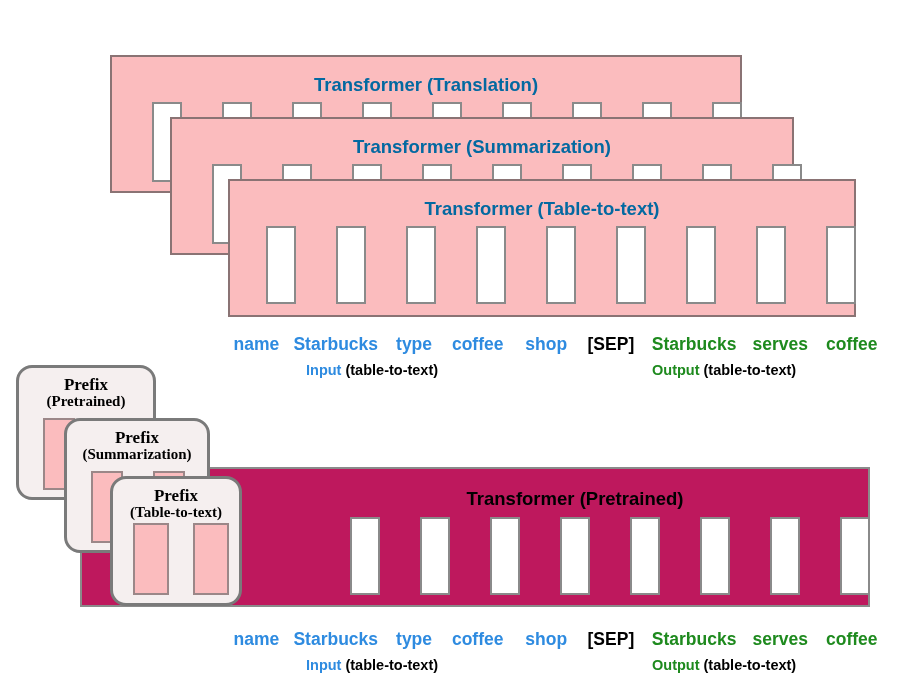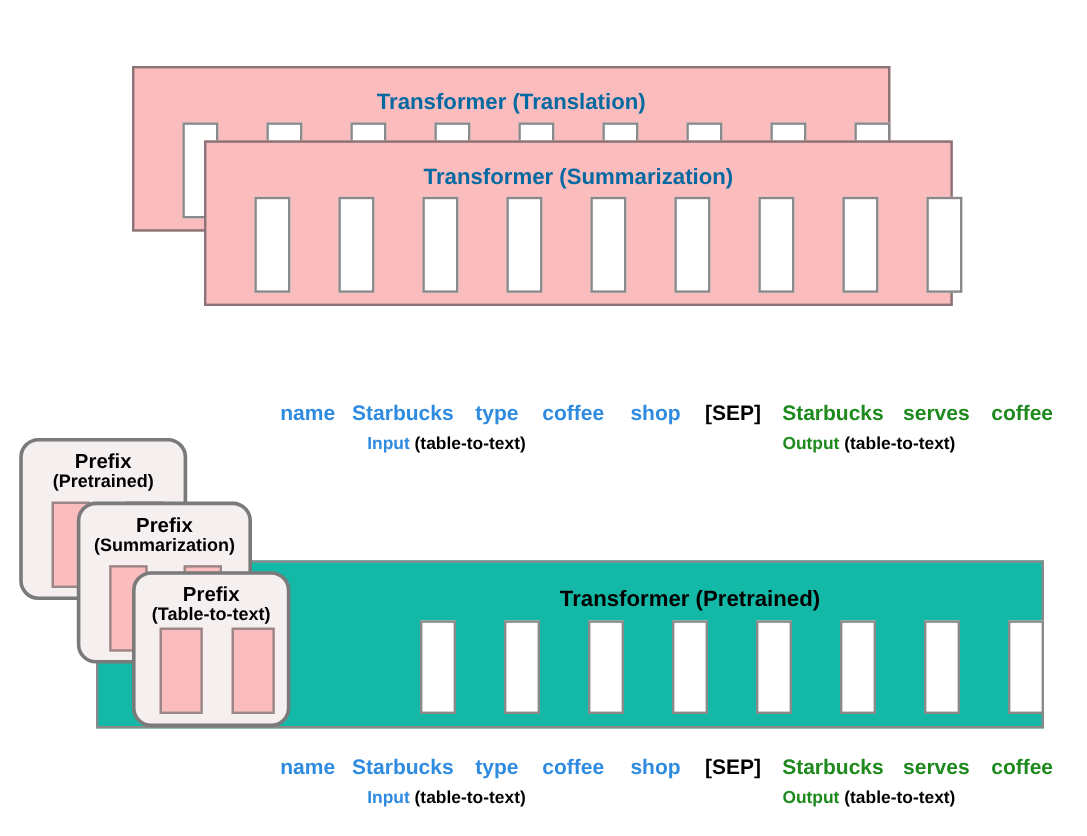--- a/index.html
+++ b/index.html
@@ -152,21 +152,21 @@
   .cap-output { left: 424px; }
   .cap-output .cap-key { color: #1E8A1E; }
 
   
   #panel-pretrained {
     position: absolute;
     left: 80px;
     top: 467px;
     width: 790px;
     height: 140px;
-    background: #14b8a6;
+    background: #be185d;
     border: 2px solid #8a8a8a;
     box-sizing: border-box;
   }
   #panel-pretrained .panel-title {
     position: absolute;
     left: 200px;
     right: 0;
     top: 19px;
     text-align: center;
     font-size: 18.5px;
@@ -193,20 +193,21 @@
     position: absolute;
     left: 0;
     right: 0;
     top: 8px;
     text-align: center;
     font-size: 17px;
     font-weight: bold;
     color: #000000;
     line-height: 1.05;
     white-space: nowrap;
+    font-family: Liberation Serif, serif;
   }
   .prefix-card .prefix-title .prefix-sub {
     display: block;
     font-size: 15px;
     font-weight: bold;
   }
   .prefix-bars {
     position: absolute;
     display: flex;
   }
@@ -302,20 +303,34 @@
       <div class="token-box"></div>
       <div class="token-box"></div>
       <div class="token-box"></div>
       <div class="token-box"></div>
       <div class="token-box"></div>
       <div class="token-box"></div>
       <div class="token-box"></div>
     </div>
   </div>
 
+  <div class="transformer-panel" id="panel-table-to-text">
+    <div class="panel-title">Transformer (Table-to-text)</div>
+    <div class="token-row">
+      <div class="token-box"></div>
+      <div class="token-box"></div>
+      <div class="token-box"></div>
+      <div class="token-box"></div>
+      <div class="token-box"></div>
+      <div class="token-box"></div>
+      <div class="token-box"></div>
+      <div class="token-box"></div>
+      <div class="token-box"></div>
+    </div>
+  </div>
 
   <div class="caption-block" id="caption-top">
     <div class="token-words">
       <span class="word input-word" style="width:58px">name</span>
       <span class="word input-word" style="width:104px">Starbucks</span>
       <span class="word input-word" style="width:56px">type</span>
       <span class="word input-word" style="width:74px">coffee</span>
       <span class="word input-word" style="width:66px">shop</span>
       <span class="word sep-word" style="width:66px">[SEP]</span>
       <span class="word output-word" style="width:104px">Starbucks</span>

